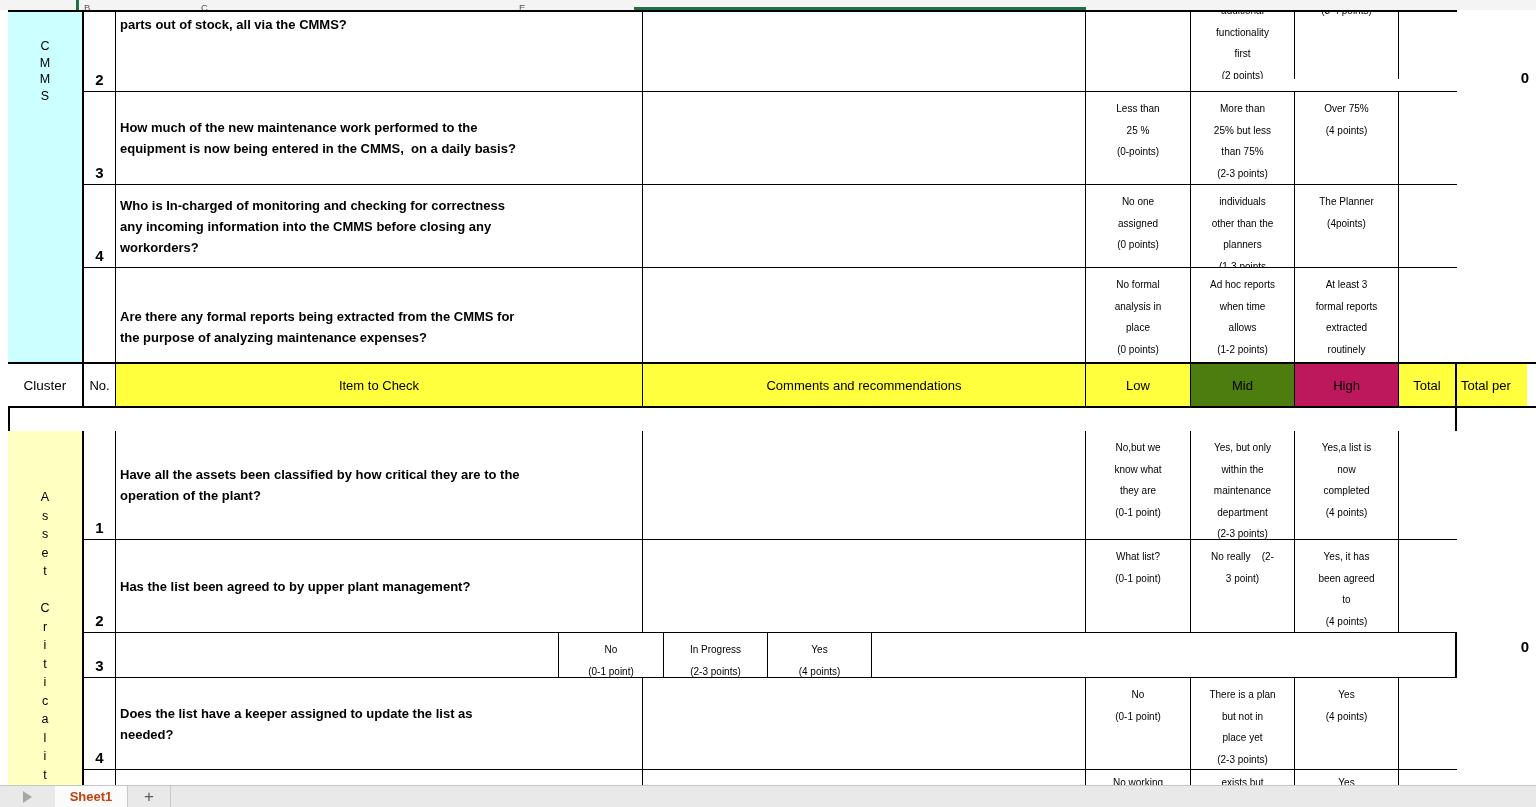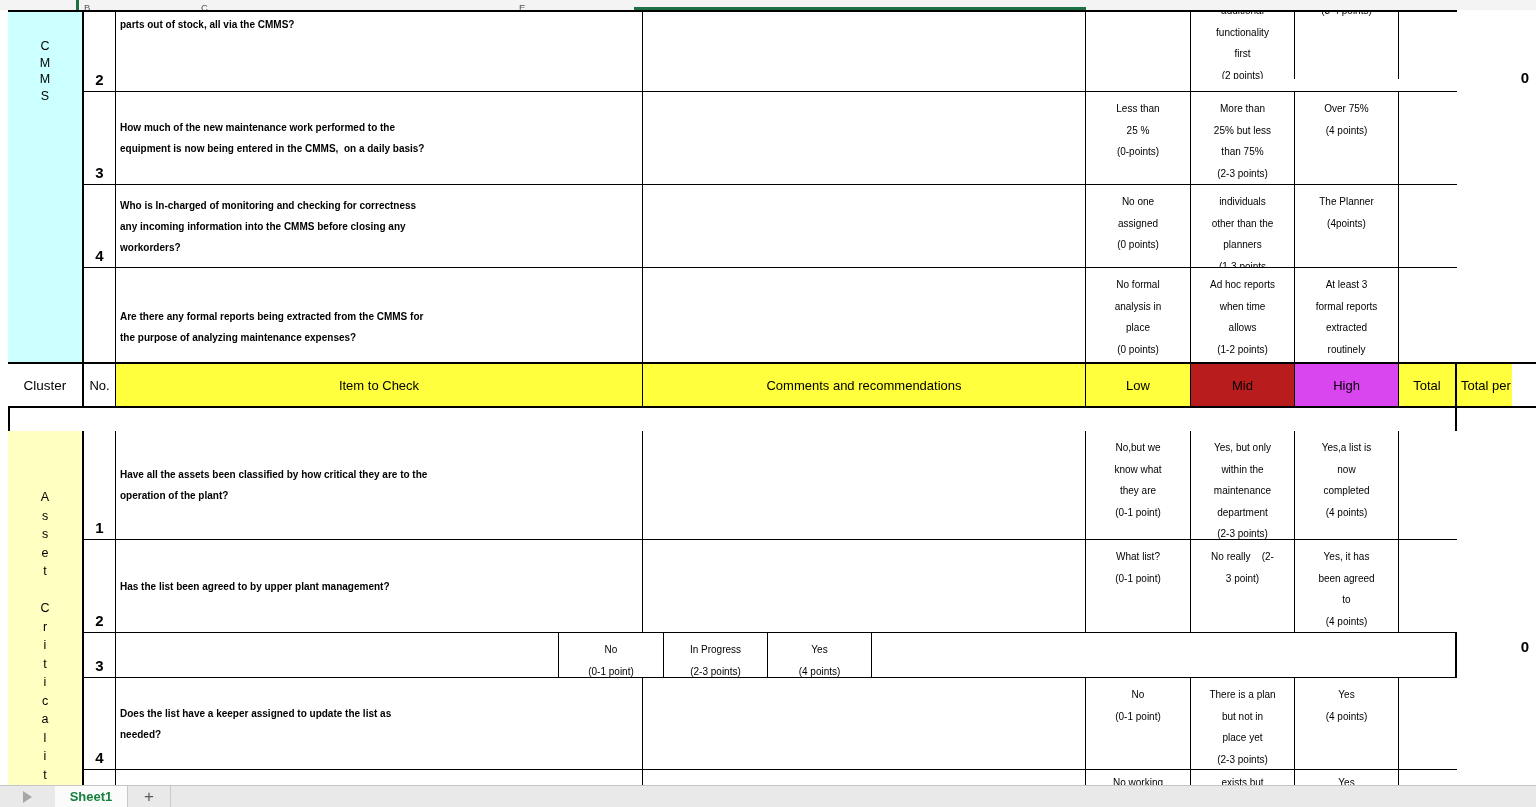--- a/index.html
+++ b/index.html
@@ -36,21 +36,21 @@
 
   .rows { margin-left:76px; }
   .row { display:flex; border-bottom:1px solid #000; overflow:hidden; }
   .row:last-child { border-bottom:none; }
 
   .cell { position:relative; border-right:1px solid #000; overflow:hidden; background:#fff; }
   .no-cell { width:32px; }
   .num { position:absolute; bottom:3px; left:0; right:0; text-align:center;
     font-weight:bold; font-size:15px; }
   .item-cell { width:527px; display:flex; align-items:center;
-    padding:0 6px 0 4px; font-weight:bold; font-size:10px; line-height:21px; white-space:pre-wrap; }
+    padding:0 6px 0 4px; font-weight:bold; font-size:13px; line-height:21px; white-space:pre-wrap; }
   .comments-cell { width:443px; }
   .val { text-align:center; font-size:10px; line-height:21.5px;
     padding-top:6px; white-space:pre-wrap; }
   .low-cell { width:105px; } .mid-cell { width:104px; } .high-cell { width:104px; }
   .points-cell { width:58px; border-right:none; }
 
   
   .row-clip .item-cell { align-items:flex-start; padding-top:2px; }
   .val.clip { padding-top:0; position:relative; top:-12px; }
 
@@ -63,36 +63,36 @@
   .header-row { position:absolute; left:8px; top:362px; width:1528px; height:46px;
     display:flex; border-top:2px solid #000; border-bottom:2px solid #000; background:#fff; }
   .hcell { display:flex; align-items:center; justify-content:center;
     border-right:1px solid #000; font-weight:normal; font-size:13px; overflow:hidden; }
   .hc-cluster { width:76px; border-right:2px solid #000; font-weight:normal; font-size:13.5px; background:#fff; }
   .hc-no { width:32px; background:#fff; }
   .hc-item { width:527px; }
   .hc-comments { width:443px; }
   .hc-low { width:105px; } .hc-mid { width:104px; } .hc-high { width:104px; }
   .hc-points { width:58px; border-right:2px solid #000; }
-  .hc-total { width:55px; border-right:none; justify-content:flex-start; padding-left:4px; }
+  .hc-total { width:70px; border-right:none; justify-content:flex-start; padding-left:4px; }
 
   
   .total-val { position:absolute; width:24px; text-align:center;
     font-weight:bold; font-size:15px; }
   .tv-cmms { left:1513px; top:69px; }
   .tv-asset { left:1513px; top:638px; }
 
   
   .tabbar { position:absolute; left:0; bottom:0; width:1536px; height:22px;
     background:#E9E9E9; border-top:1px solid #C6C6C6; display:flex; align-items:center; }
   .nav-zone { width:55px; height:100%; display:flex; align-items:center; justify-content:center; }
   .nav-arrow { width:0; height:0; border-top:6px solid transparent; border-bottom:6px solid transparent;
     border-left:9px solid #A6A6A6; }
   .sheet-tab { width:73px; height:100%; background:#FBFBFB; display:flex; align-items:center;
-    justify-content:center; font-weight:bold; font-size:13px; color:#15803d;
+    justify-content:center; font-weight:bold; font-size:13px; color:#c2410c;
     border-right:1px solid #C9C9C9; }
   .add-tab { width:43px; height:100%; display:flex; align-items:center; justify-content:center;
     font-size:17px; color:#5a5a5a; border-right:1px solid #C9C9C9; }
 </style>
 </head>
 <body>
 
 <div class="sheet">
 
   <div class="colstrip">
@@ -190,22 +190,22 @@
       </div>
     </div>
   </div>
 
   <div class="header-row">
     <div class="hcell hc-cluster">Cluster</div>
     <div class="hcell hc-no">No.</div>
     <div class="hcell hc-item" style="background: rgb(255, 255, 62);">Item to Check</div>
     <div class="hcell hc-comments" style="background: rgb(255, 255, 62);">Comments and recommendations</div>
     <div class="hcell hc-low" style="background: rgb(255, 255, 62);">Low</div>
-    <div class="hcell hc-mid" style="background: #b91c1c;">Mid</div>
-    <div class="hcell hc-high" style="background: #d946ef;">High</div>
+    <div class="hcell hc-mid" style="background: #4d7c0f;">Mid</div>
+    <div class="hcell hc-high" style="background: #be185d;">High</div>
     <div class="hcell hc-points" style="background: rgb(255, 255, 62);">Total</div>
     <div class="hcell hc-total" style="background: rgb(255, 255, 62);">Total per</div>
   </div>
 
   <div class="block block-asset">
     <div class="cluster-cell" style="background: rgb(255, 255, 194);">
       <div class="vletters vl-asset">A
 s
 s
 e

